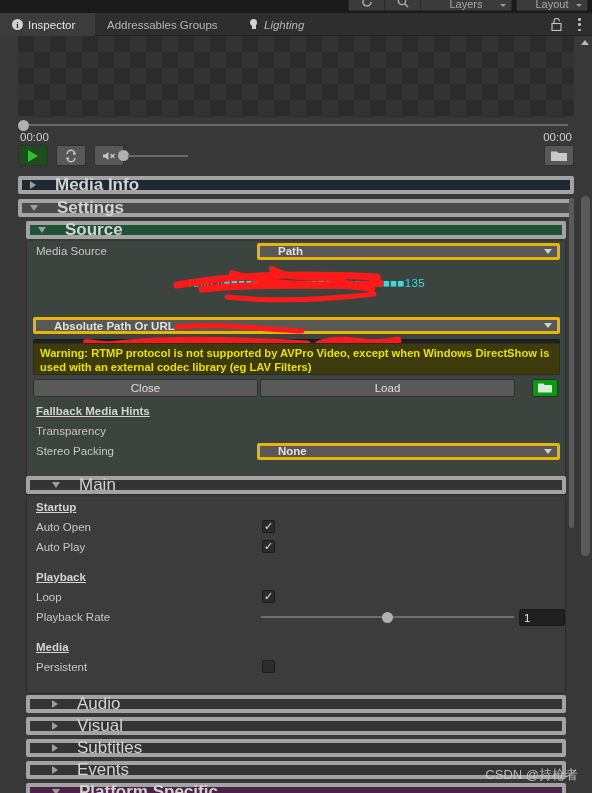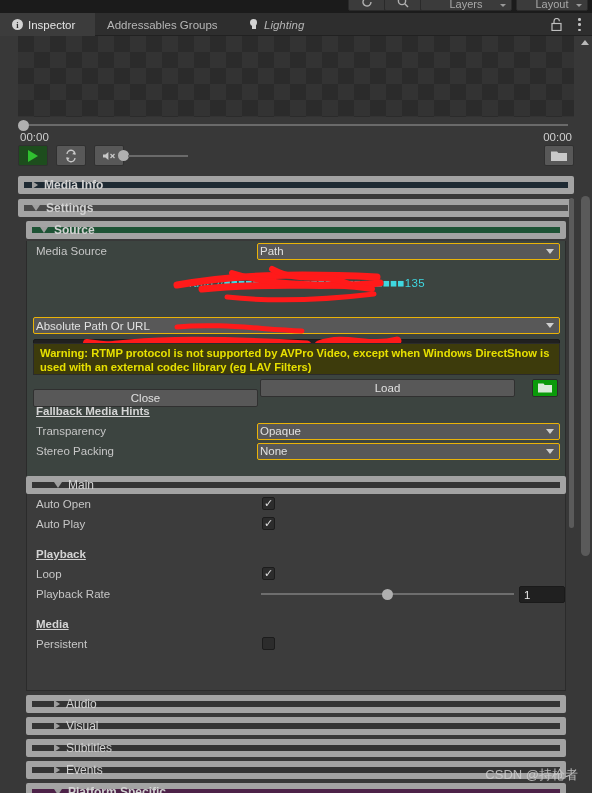--- a/index.html
+++ b/index.html
@@ -122,23 +122,23 @@
   .btn-folder {
     position: absolute; right: 0; top: 0; width: 30px; height: 21px;
     background: #585858; border: 1px solid #303030; border-radius: 2px;
     display: flex; align-items: center; justify-content: center;
   }
 
   
   .panel { position: absolute; left: 18px; width: 556px; }
   .foldout {
     height: 18px; display: flex; align-items: center;
-    padding-left: 8px; gap: 6px;
-    font-size: 12px; color: #d2d2d2;
-    border: 6px solid #a3a3a3; border-radius: 2px;
+    padding-left: 8px; gap: 19px;
+    font-size: 17px; color: #d2d2d2;
+    border: 4px solid #a3a3a3; border-radius: 2px;
   }
   .fold-mediainfo { background: #1e2a33; font-weight: bold; }
   .fold-settings { background: #4a4a4a; font-weight: bold; }
   .fold-sub { background: #343434; }
   .fold-green { background: #1e5335; font-weight: bold; }
   .fold-purple { background: #4d2248; font-weight: bold; }
   .arrow-r {
     width: 0; height: 0; border-top: 4px solid transparent;
     border-bottom: 4px solid transparent; border-left: 6px solid #9e9e9e;
   }
@@ -151,23 +151,23 @@
     background: #3c4440; border: 1px solid #2b2b2b; border-top: none;
   }
   .body-grey { background: #3c3c3c; border: 1px solid #2b2b2b; border-top: none; }
 
   .row { position: relative; height: 20px; display: flex; align-items: center; }
   .row-label { position: absolute; left: 9px; font-size: 11.5px; color: #c6c6c6; }
   .row-label.bold { font-weight: bold; color: #d4d4d4; text-decoration: underline; }
 
   .dropdown {
     position: absolute; height: 17px;
-    background: #585858; border: 1px solid #eab308; border-radius: 2px;
-    display: flex; align-items: center; padding-left: 2px;
-    font-size: 11.5px; color: #e0e0e0;
+    background: #585858; border: 3px solid #eab308; border-radius: 2px;
+    display: flex; align-items: center; padding-left: 18px;
+    font-size: 11.5px; color: #e0e0e0; font-weight: bold;
   }
   .dd-arrow {
     position: absolute; right: 5px; width: 0; height: 0;
     border-left: 4px solid transparent; border-right: 4px solid transparent;
     border-top: 5px solid #cfcfcf;
   }
   .textfield {
     position: absolute; height: 17px;
     background: #202020; border: 1px solid #1a1a1a; border-radius: 2px;
     display: flex; align-items: center; padding-left: 4px;
@@ -384,62 +384,61 @@
           <path d="M262 24 C290 14, 310 28, 340 20" stroke="#ff1a1a" stroke-width="9" fill="none" stroke-linecap="round"></path>
           <path d="M270 30 C300 34, 320 18, 342 28" stroke="#ff1a1a" stroke-width="7" fill="none" stroke-linecap="round"></path>
           <path d="M120 6 C160 2, 200 8, 245 10" stroke="#ff1a1a" stroke-width="5" fill="none" stroke-linecap="round"></path>
         </svg>
       </div>
 
       <div class="warnbox" style="left:6px; top:102px; width:527px; height:32px;">
         <span>Warning: RTMP protocol is not supported by AVPro Video, except when Windows DirectShow is used with an external codec library (eg LAV Filters)</span>
       </div>
 
-      <div class="btn-wide" style="left:6px; top:138px; width:225px;margin-top:10px;">
+      <div class="btn-wide" style="left:6px; top:138px; width:225px;">
         <span>Close</span>
       </div>
       <div class="btn-wide" style="left:233px; top:138px; width:255px;">
         <span>Load</span>
       </div>
       <div class="btn-greenfolder" style="left:505px; top:138px;">
         <svg width="16" height="12" viewBox="0 0 16 12">
           <path d="M1 1.5 h5.5 l1.2 1.5 H15 v7.5 H1 Z" fill="#d8ead8"></path>
         </svg>
       </div>
 
       <div style="position:absolute; left:0; top:160px; width:100%;">
         <div class="row">
           <span class="row-label bold">Fallback Media Hints</span>
         </div>
         <div class="row">
           <span class="row-label">Transparency</span>
-          <div class="dropdown" style="left:230px; width:303px;">
-            <span>Opaque</span>
-            <span class="dd-arrow"></span>
-          </div>
         </div>
         <div class="row">
           <span class="row-label">Stereo Packing</span>
           <div class="dropdown" style="left:230px; width:303px;">
             <span>None</span>
             <span class="dd-arrow"></span>
           </div>
         </div>
       </div>
 
     </div>
   </div>
 
   <div class="panel" style="top:476px; left:26px; width:540px;">
     <div class="foldout fold-sub" style="justify-content:flex-start; padding-left:22px;">
       <span class="arrow-d"></span>
       <span>Main</span>
     </div>
     <div class="body-grey" style="height:197px; position:relative;">
 
+      <div class="row" style="margin-top:3px;">
+        <span class="row-label bold">Startup</span>
+      </div>
       <div class="row">
         <span class="row-label">Auto Open</span>
         <span class="checkbox" style="left:235px; top:3px;">✓</span>
       </div>
       <div class="row">
         <span class="row-label">Auto Play</span>
         <span class="checkbox" style="left:235px; top:3px;">✓</span>
       </div>
 
       <div class="row" style="margin-top:10px;">

